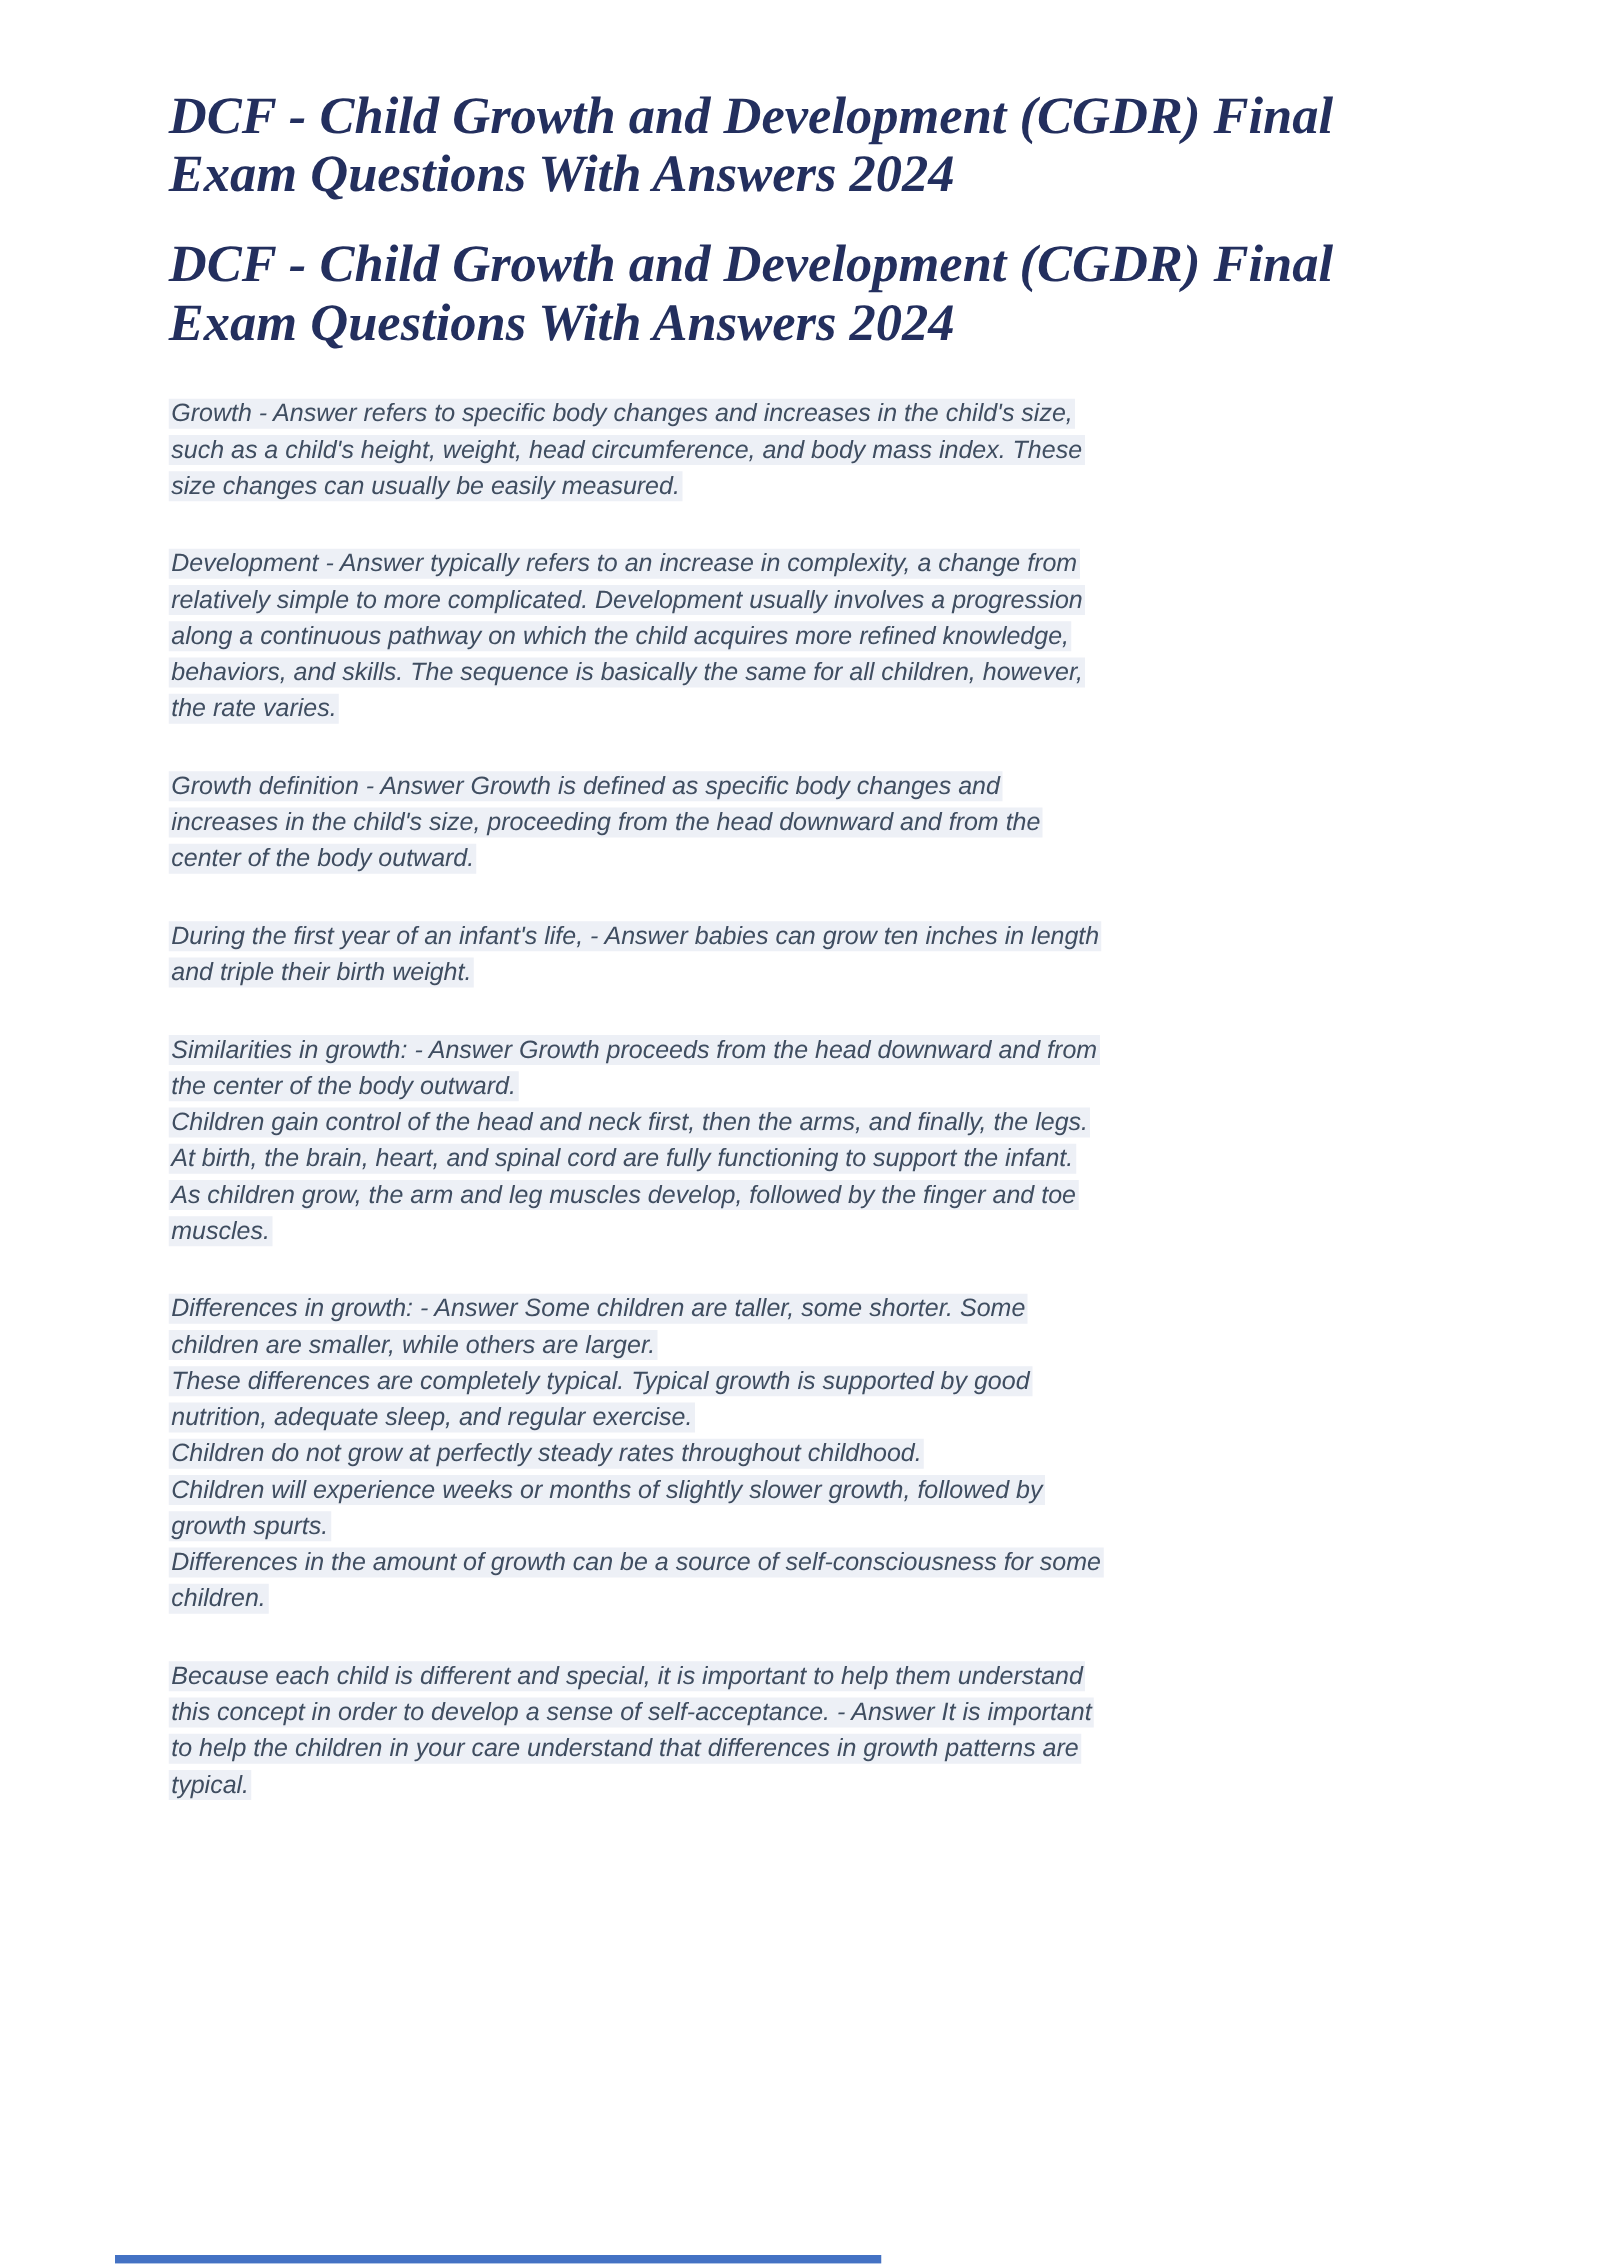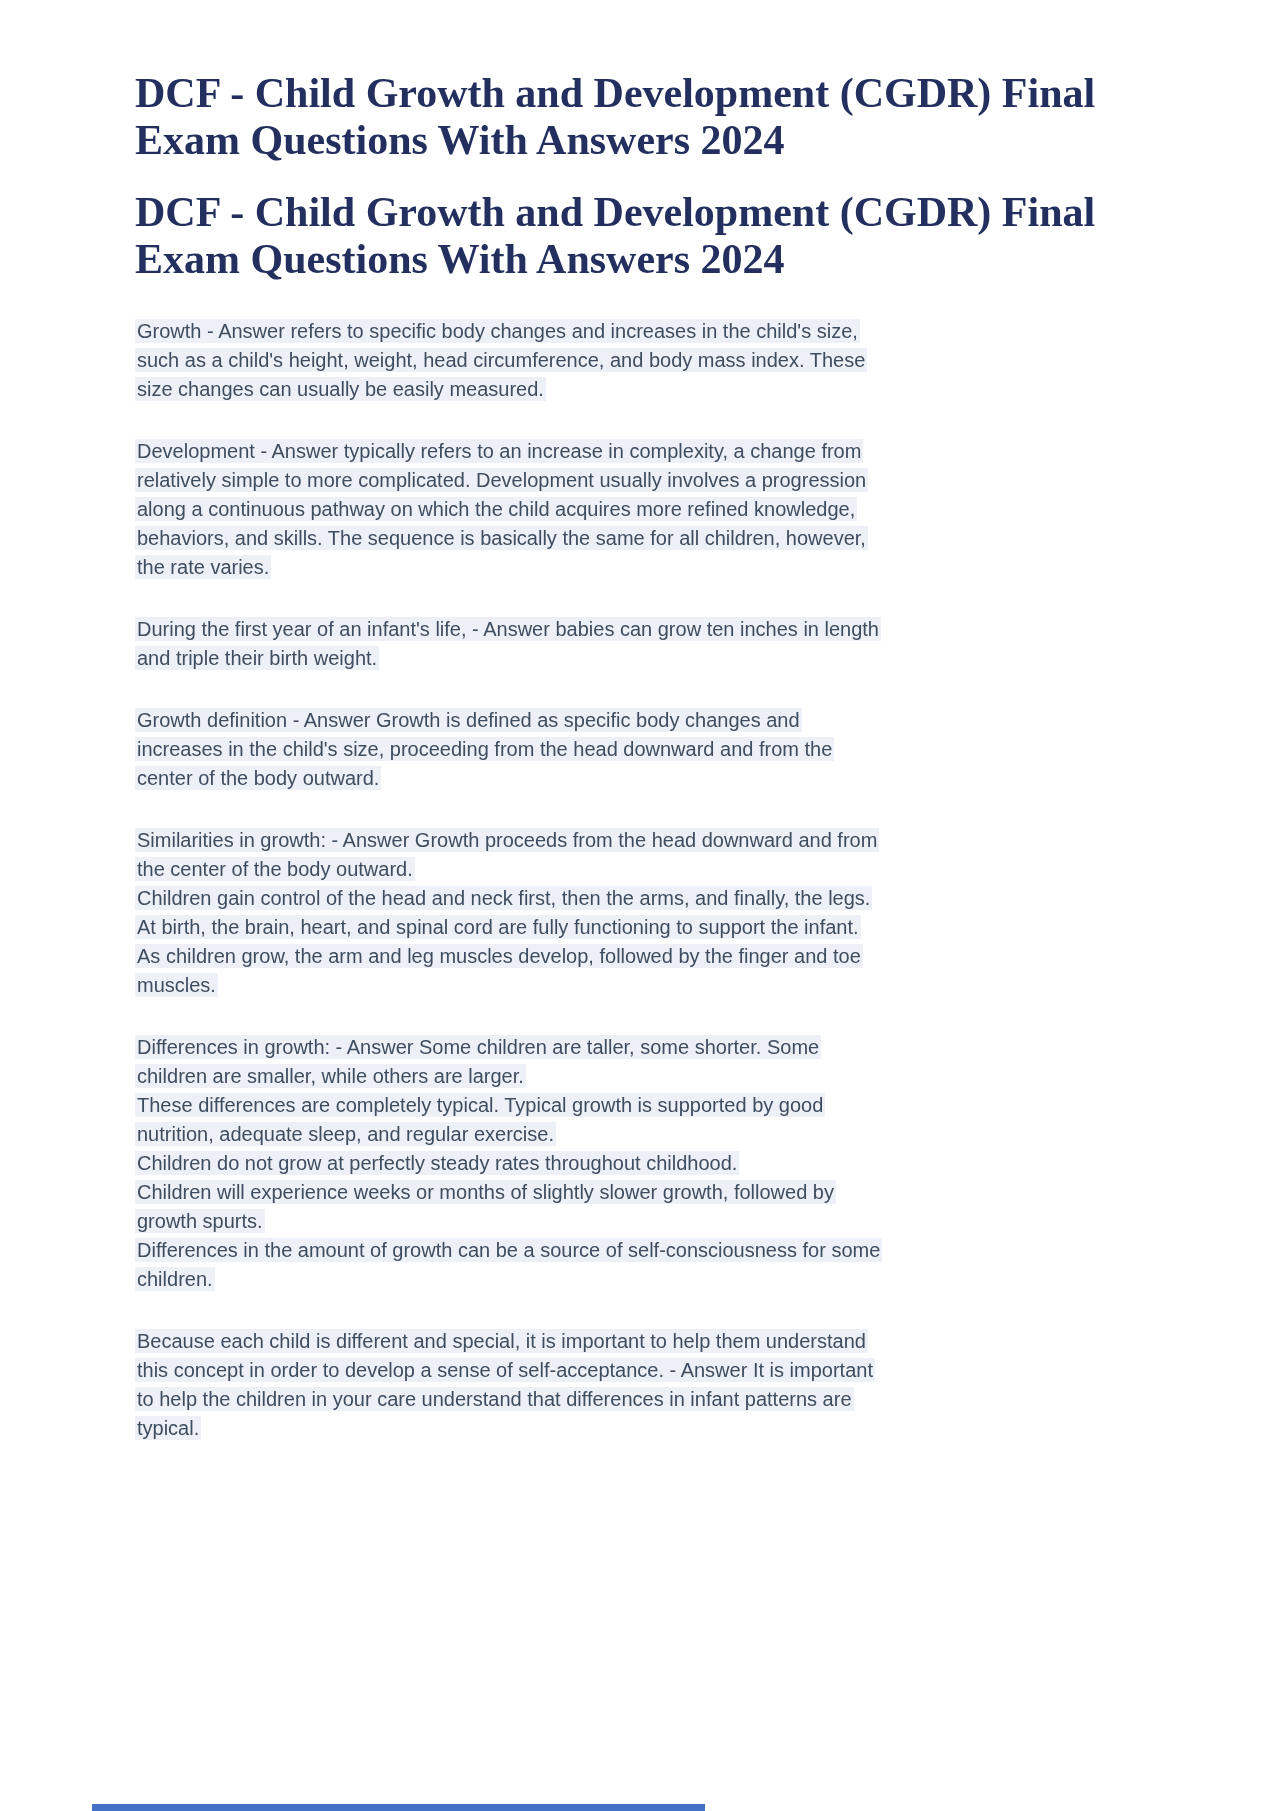--- a/index.html
+++ b/index.html
@@ -12,20 +12,21 @@
   html,body{margin:0;padding:0;}
   body{background:#ffffff;}
   .page{
     position:relative;
     width:1280px;
     height:1811px;
     background:var(--pagebg);
     box-sizing:border-box;
     padding:70px 72px 0 135px;
     overflow:hidden;
+    font-style:italic;
   }
   .doc-title{
     font-family:"Liberation Serif","DejaVu Serif",serif;
     font-weight:bold;
     font-size:42px;
     line-height:47px;
     color:var(--heading);
     margin:0 0 25px 0;
   }
   .doc-title .title-line{display:block;}
@@ -71,40 +72,40 @@
 
   <div class="paragraphs">
       <div class="para"><span class="hl">Growth - Answer refers to specific body changes and increases in the child's size,
 such as a child's height, weight, head circumference, and body mass index. These
 size changes can usually be easily measured.</span></div>
       <div class="para"><span class="hl">Development - Answer typically refers to an increase in complexity, a change from
 relatively simple to more complicated. Development usually involves a progression
 along a continuous pathway on which the child acquires more refined knowledge,
 behaviors, and skills. The sequence is basically the same for all children, however,
 the rate varies.</span></div>
-      <div class="para"><span class="hl">During the first year of an infant's life, - Answer babies can grow ten inches in length
-and triple their birth weight.</span></div>
       <div class="para"><span class="hl">Growth definition - Answer Growth is defined as specific body changes and
 increases in the child's size, proceeding from the head downward and from the
 center of the body outward.</span></div>
+      <div class="para"><span class="hl">During the first year of an infant's life, - Answer babies can grow ten inches in length
+and triple their birth weight.</span></div>
       <div class="para"><span class="hl">Similarities in growth: - Answer Growth proceeds from the head downward and from
 the center of the body outward.
 Children gain control of the head and neck first, then the arms, and finally, the legs.
 At birth, the brain, heart, and spinal cord are fully functioning to support the infant.
 As children grow, the arm and leg muscles develop, followed by the finger and toe
 muscles.</span></div>
       <div class="para"><span class="hl">Differences in growth: - Answer Some children are taller, some shorter. Some
 children are smaller, while others are larger.
 These differences are completely typical. Typical growth is supported by good
 nutrition, adequate sleep, and regular exercise.
 Children do not grow at perfectly steady rates throughout childhood.
 Children will experience weeks or months of slightly slower growth, followed by
 growth spurts.
 Differences in the amount of growth can be a source of self-consciousness for some
 children.</span></div>
       <div class="para"><span class="hl">Because each child is different and special, it is important to help them understand
 this concept in order to develop a sense of self-acceptance. - Answer It is important
-to help the children in your care understand that differences in infant patterns are
+to help the children in your care understand that differences in growth patterns are
 typical.</span></div>
     </div>
 
   <div class="bottom-bar"></div>
 </div>
 
 </body></html>

